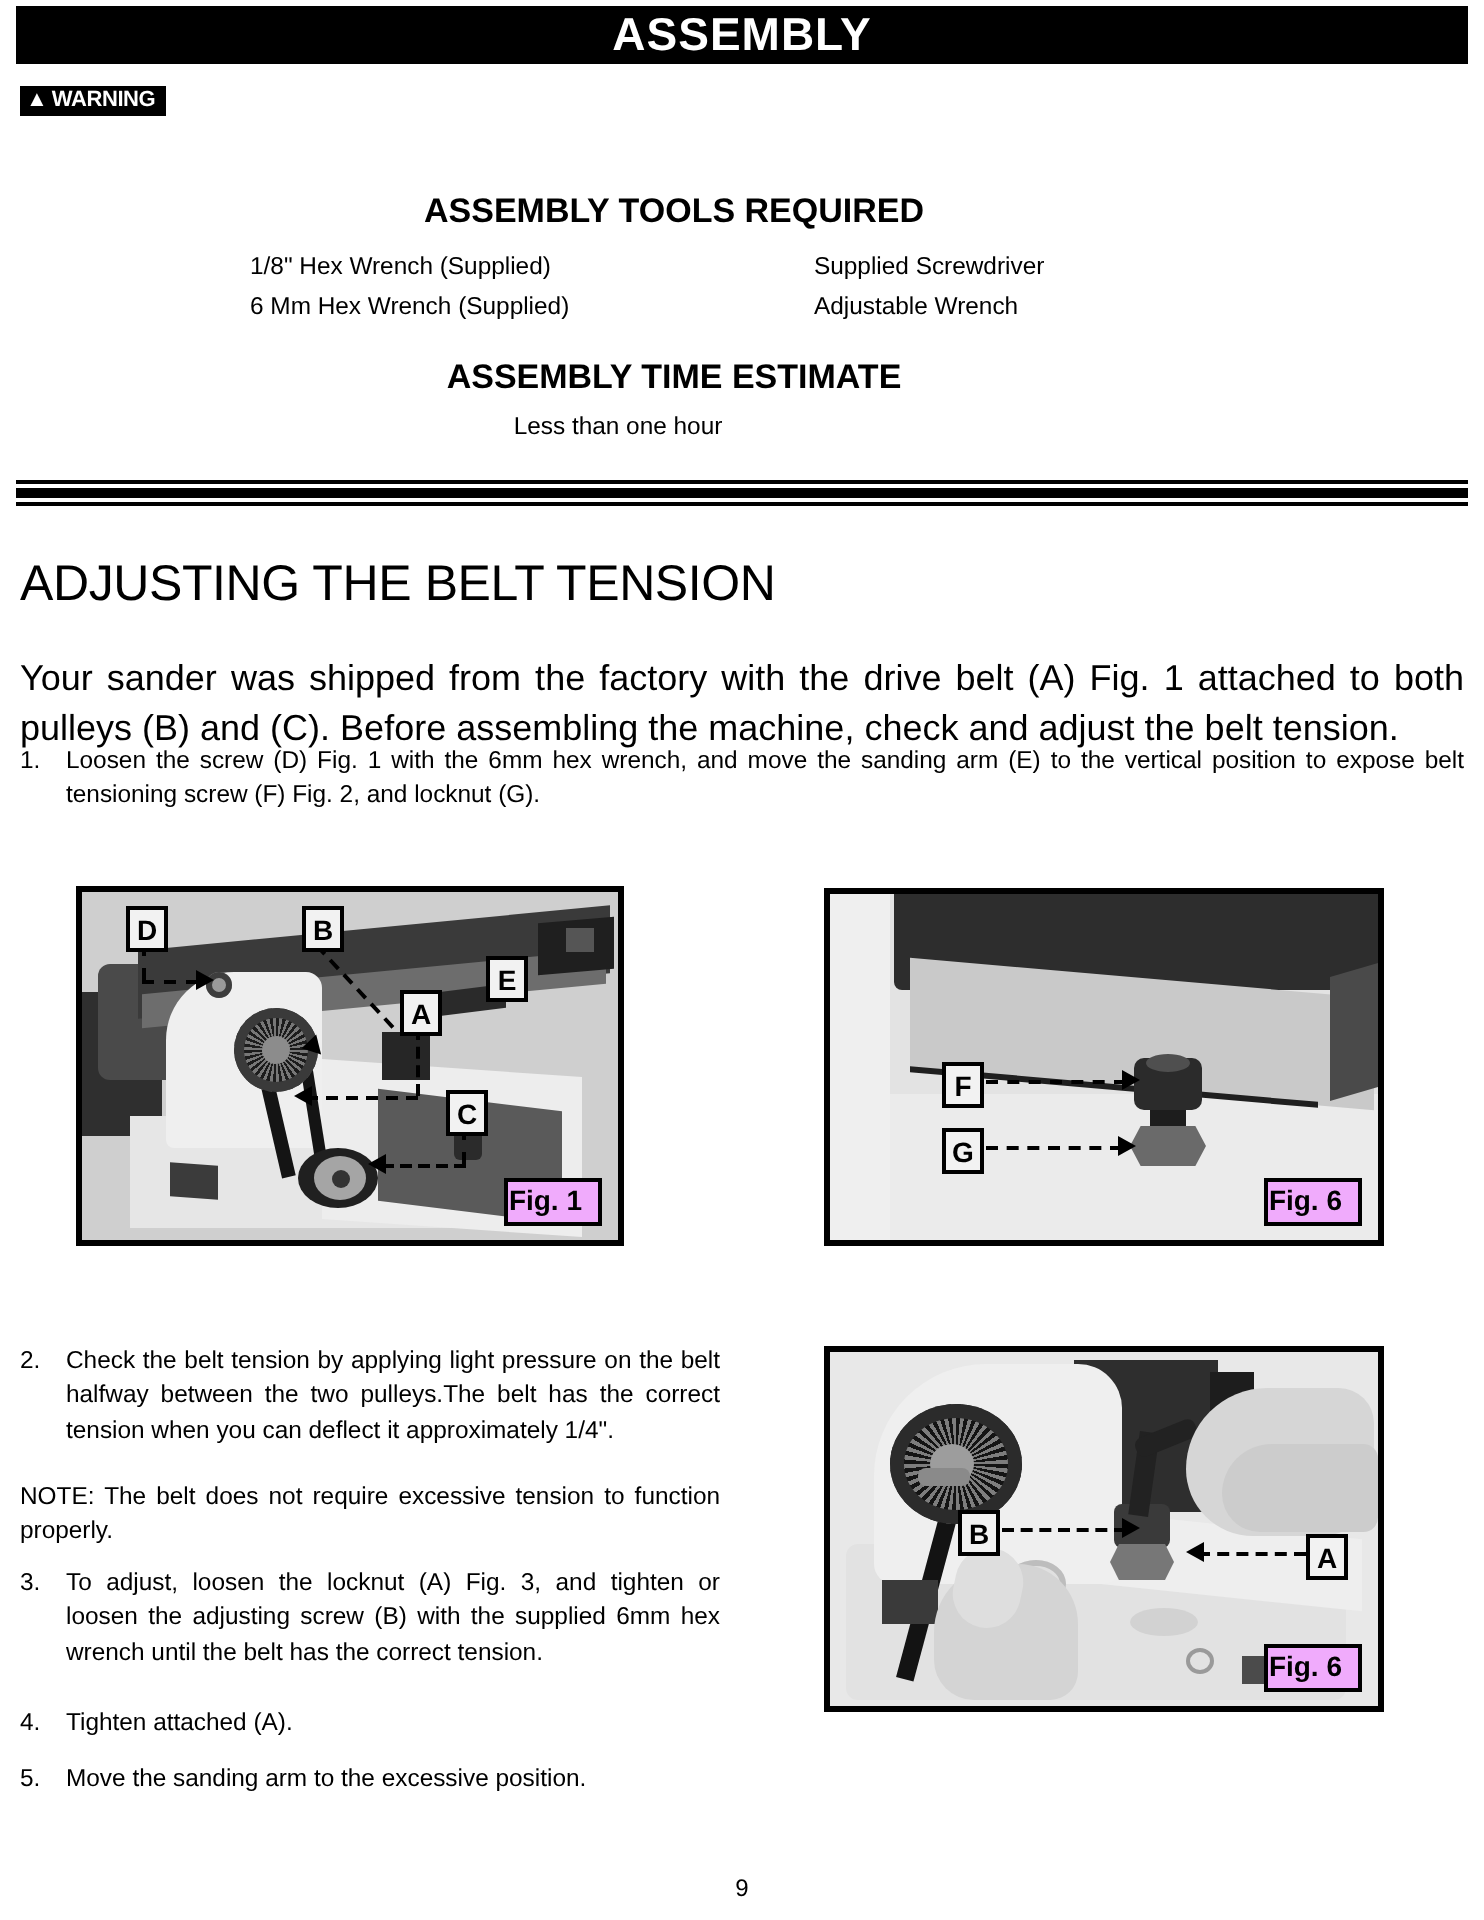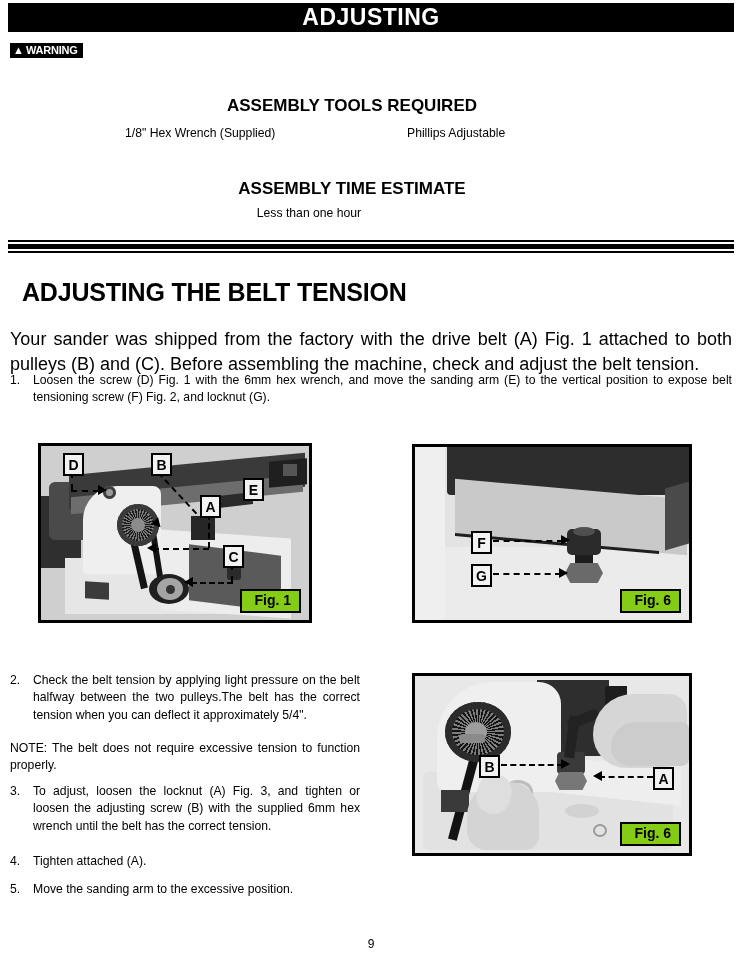--- a/index.html
+++ b/index.html
@@ -78,21 +78,20 @@
   }
 
   
   .center-head {
     position: absolute;
     left: 0;
     width: 674px;
     text-align: center;
     font-size: 17px;
     font-weight: bold;
-    margin-left: 15px;
   }
   #tools-heading { top: 96px; }
   #time-heading  { top: 179px; }
 
   .tools-table {
     position: absolute;
     left: 0;
     top: 126px;
     width: 742px;
     font-size: 12.2px;
@@ -126,24 +125,24 @@
   }
   .triple-rule .r1 { height: 2px;  background: #000; }
   .triple-rule .gap1 { height: 2px; background: #fff; }
   .triple-rule .r2 { height: 5px;  background: #000; }
   .triple-rule .gap2 { height: 2px; background: #fff; }
   .triple-rule .r3 { height: 2px;  background: #000; }
 
   
   .section-title {
     position: absolute;
-    left: 22px;
+    left: 10px;
     top: 278px;
     font-size: 25px;
-    font-weight: bold;
+    font-weight: normal;
     letter-spacing: -0.2px;
   }
 
   
   .intro-para {
     position: absolute;
     left: 10px;
     top: 327px;
     width: 722px;
     font-size: 18px;
@@ -200,23 +199,23 @@
   #figure-3 { left: 412px; top: 673px; width: 274px; height: 177px; }
 
   .fig-canvas {
     position: absolute;
     inset: 0;
   }
   .fig-caption {
     position: absolute;
     right: 8px;
     bottom: 7px;
-    background: #84cc16;
+    background: #f0abfc;
     border: 2px solid #000;
-    padding: 1px 8px 2px 12px;
+    padding: 1px 8px 2px 0;
     font-size: 14px;
     font-weight: bold;
     line-height: 1.2;
     z-index: 40;
   }
 
   
   .callout {
     position: absolute;
     background: #f2f2f2;
@@ -392,38 +391,42 @@
     top: 937px;
     width: 742px;
     text-align: center;
     font-size: 12px;
   }
 </style>
 </head>
 <body>
 
 <div class="page-banner">
-  <span class="page-banner-title">ADJUSTING</span>
+  <span class="page-banner-title">ASSEMBLY</span>
 </div>
 
 <div class="warning-row">
   <div class="warning-badge">
     <span class="warning-tri">▲</span>
     <span class="warning-badge-label">WARNING</span>
   </div>
 </div>
 
 <div class="center-head" id="tools-heading">ASSEMBLY TOOLS REQUIRED</div>
 
 <div class="tools-table">
   <table>
     <tbody>
       <tr>
         <td class="col-left">1/8" Hex Wrench (Supplied)</td>
-        <td class="col-right">Phillips Adjustable</td>
+        <td class="col-right">Supplied Screwdriver</td>
+      </tr>
+      <tr>
+        <td class="col-left">6 Mm Hex Wrench (Supplied)</td>
+        <td class="col-right">Adjustable Wrench</td>
       </tr>
     </tbody>
   </table>
 </div>
 
 <div class="center-head" id="time-heading">ASSEMBLY TIME ESTIMATE</div>
 <div class="time-value">Less than one hour</div>
 
 <div class="triple-rule">
   <div class="r1"></div>
@@ -514,21 +517,21 @@
   <div class="arrow-r" style="left:144px; top:121px;"></div>
 
   <div class="callout" style="left:56px; top:84px;">F</div>
   <div class="callout" style="left:56px; top:117px;">G</div>
 
   <div class="fig-caption">Fig. 6</div>
 </div>
 
 <div class="step" id="step-2">
   <div class="step-num">2.</div>
-  <div class="step-body">Check the belt tension by applying light pressure on the belt halfway between the two pulleys.The belt has the correct tension when you can deflect it approximately 5/4".</div>
+  <div class="step-body">Check the belt tension by applying light pressure on the belt halfway between the two pulleys.The belt has the correct tension when you can deflect it approximately 1/4".</div>
 </div>
 
 <div class="note-block">
   <span class="note-label">NOTE:</span><span> The belt does not require excessive tension to function properly.</span>
 </div>
 
 <div class="step" id="step-3">
   <div class="step-num">3.</div>
   <div class="step-body">To adjust, loosen the locknut (A) Fig. 3, and tighten or loosen the adjusting screw (B) with the supplied 6mm hex wrench until the belt has the correct tension.</div>
 </div>

